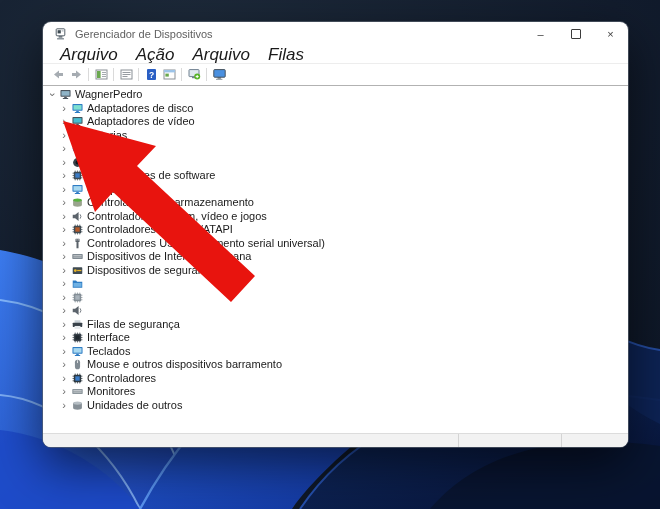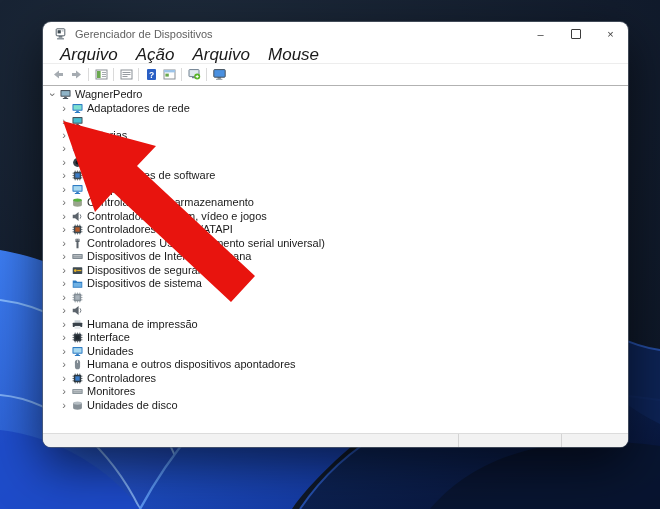--- a/index.html
+++ b/index.html
@@ -102,21 +102,21 @@
           <span class="maxbox"></span>
         </span>
         <span class="cap close">×</span>
       </div>
   </div>
 
   <div class="menubar" id="menubar">
       <span class="menu-item">Arquivo</span>
       <span class="menu-item">Ação</span>
       <span class="menu-item">Arquivo</span>
-      <span class="menu-item">Mouse</span>
+      <span class="menu-item">Filas</span>
     </div>
 
   <div class="toolbar" id="toolbar">
       <span class="tbtn">
         <svg viewBox="0 0 13 13">
           <polygon points="2,6.5 7,2.5 7,5 11,5 11,8 7,8 7,10.5" fill="#a6acb2"></polygon>
         </svg>
       </span>
       <span class="tbtn">
         <svg viewBox="0 0 13 13">
@@ -241,27 +241,28 @@
         <svg class="ticon" viewBox="0 0 12 12" style="--c1: #4a545e; --c2: #8fb4c8;">
           <use href="#s-monitor"></use>
         </svg>
         <span class="lbl">WagnerPedro</span>
       </div>
       <div class="row">
         <span class="chev">›</span>
         <svg class="ticon" viewBox="0 0 12 12" style="--c1: #2e7cc4; --c2: #7ee0d0;">
           <use href="#s-monitor"></use>
         </svg>
-        <span class="lbl">Adaptadores de rede</span>
+        <span class="lbl">Adaptadores de disco</span>
       </div>
       <div class="row">
         <span class="chev">›</span>
         <svg class="ticon" viewBox="0 0 12 12" style="--c1: #44525a; --c2: #45bcd0;">
           <use href="#s-monitor"></use>
         </svg>
+        <span class="lbl">Adaptadores de vídeo</span>
       </div>
       <div class="row">
         <span class="chev">›</span>
         <svg class="ticon" viewBox="0 0 12 12" style="--c1: #5a686f; --c2: #95a3aa;">
           <use href="#s-battery"></use>
         </svg>
         <span class="lbl">Baterias</span>
       </div>
       <div class="row">
         <span class="chev">›</span>
@@ -331,82 +332,81 @@
         <svg class="ticon" viewBox="0 0 12 12" style="--c1: #3e4a52; --c2: #e8b428;">
           <use href="#s-card"></use>
         </svg>
         <span class="lbl">Dispositivos de segurança</span>
       </div>
       <div class="row">
         <span class="chev">›</span>
         <svg class="ticon" viewBox="0 0 12 12" style="--c1: #2e7cc4; --c2: #6fb1e4;">
           <use href="#s-folder"></use>
         </svg>
-        <span class="lbl">Dispositivos de sistema</span>
       </div>
       <div class="row">
         <span class="chev">›</span>
         <svg class="ticon" viewBox="0 0 12 12" style="--c1: #848e96; --c2: #a8b2ba;">
           <use href="#s-chip"></use>
         </svg>
       </div>
       <div class="row">
         <span class="chev">›</span>
         <svg class="ticon" viewBox="0 0 12 12" style="--c1: #5c646c; --c2: #8a929a;">
           <use href="#s-speaker"></use>
         </svg>
       </div>
       <div class="row">
         <span class="chev">›</span>
         <svg class="ticon" viewBox="0 0 12 12" style="--c1: #39424a; --c2: #c8d0d6;">
           <use href="#s-printer"></use>
         </svg>
-        <span class="lbl">Humana de impressão</span>
+        <span class="lbl">Filas de segurança</span>
       </div>
       <div class="row">
         <span class="chev">›</span>
         <svg class="ticon" viewBox="0 0 12 12" style="--c1: #39424a; --c2: #20282e;">
           <use href="#s-chip"></use>
         </svg>
         <span class="lbl">Interface</span>
       </div>
       <div class="row">
         <span class="chev">›</span>
         <svg class="ticon" viewBox="0 0 12 12" style="--c1: #2e7cc4; --c2: #a8d8f0;">
           <use href="#s-monitor"></use>
         </svg>
-        <span class="lbl">Unidades</span>
+        <span class="lbl">Teclados</span>
       </div>
       <div class="row">
         <span class="chev">›</span>
         <svg class="ticon" viewBox="0 0 12 12" style="--c1: #808a92; --c2: #ffffff;">
           <use href="#s-mouse"></use>
         </svg>
-        <span class="lbl">Humana e outros dispositivos apontadores</span>
+        <span class="lbl">Mouse e outros dispositivos barramento</span>
       </div>
       <div class="row">
         <span class="chev">›</span>
         <svg class="ticon" viewBox="0 0 12 12" style="--c1: #2c3840; --c2: #3a7cc8;">
           <use href="#s-chip"></use>
         </svg>
         <span class="lbl">Controladores</span>
       </div>
       <div class="row">
         <span class="chev">›</span>
         <svg class="ticon" viewBox="0 0 12 12" style="--c1: #8c969c; --c2: #ffffff;">
           <use href="#s-keyboard"></use>
         </svg>
         <span class="lbl">Monitores</span>
       </div>
       <div class="row">
         <span class="chev">›</span>
         <svg class="ticon" viewBox="0 0 12 12" style="--c1: #868f96; --c2: #b6bec4;">
           <use href="#s-cylinder"></use>
         </svg>
-        <span class="lbl">Unidades de disco</span>
+        <span class="lbl">Unidades de outros</span>
       </div>
     </div>
 
   <div class="statusbar">
     <div class="pane p1"></div>
     <div class="pane p2"></div>
     <div class="pane p3"></div>
   </div>
 </div>
 

